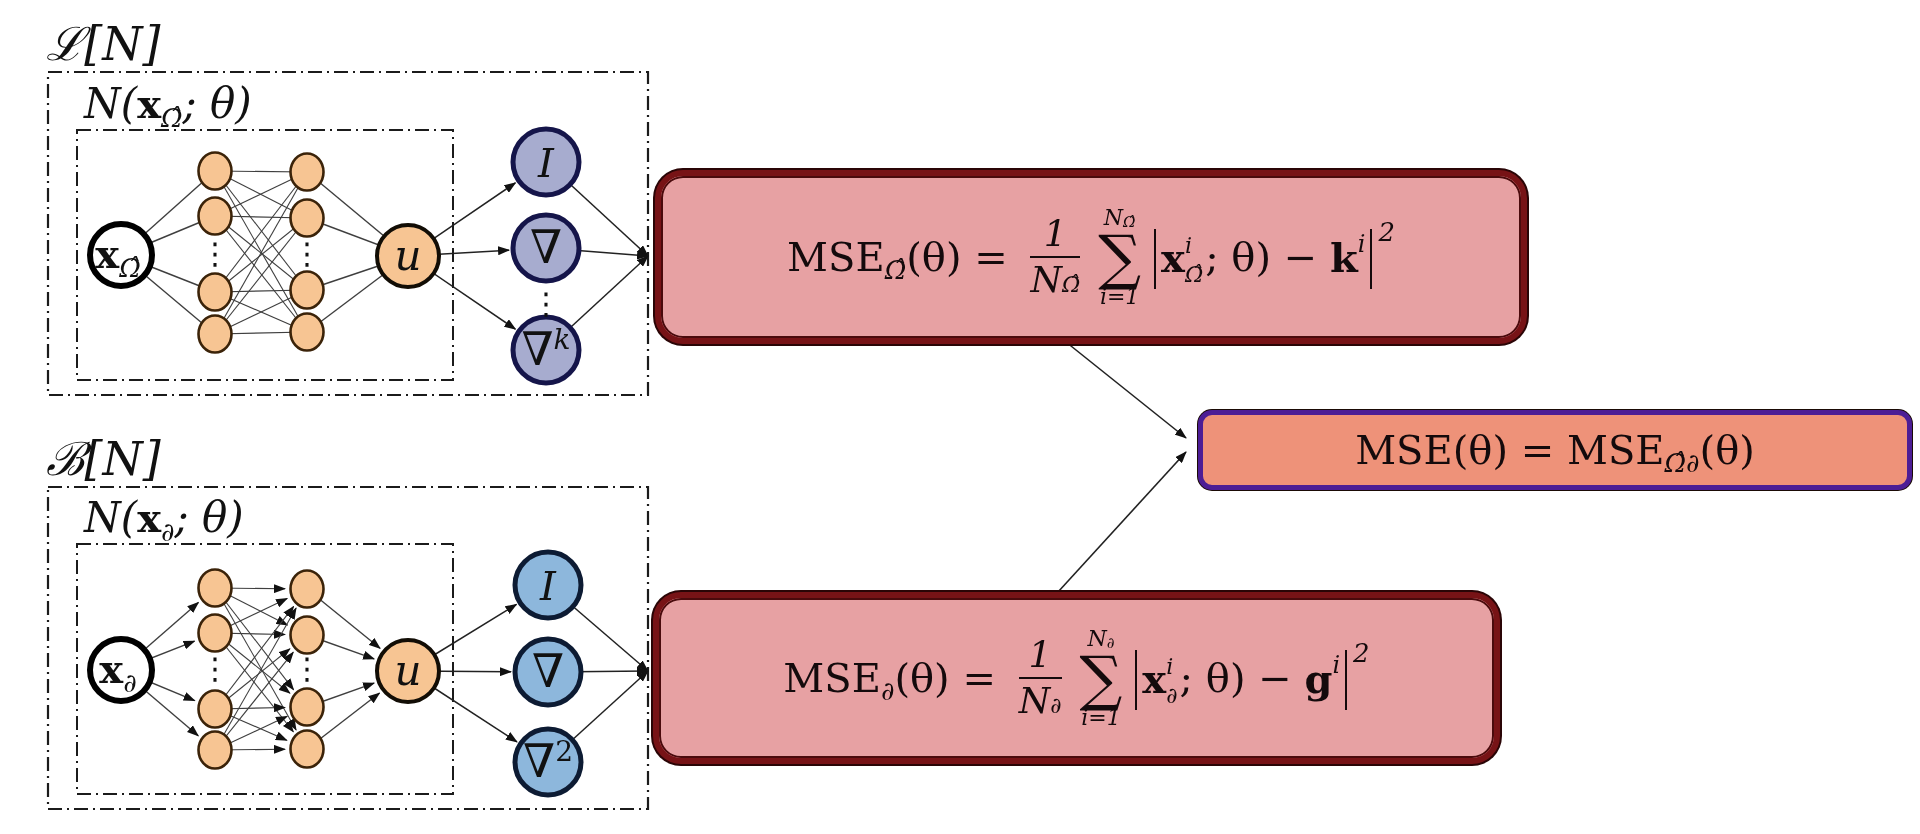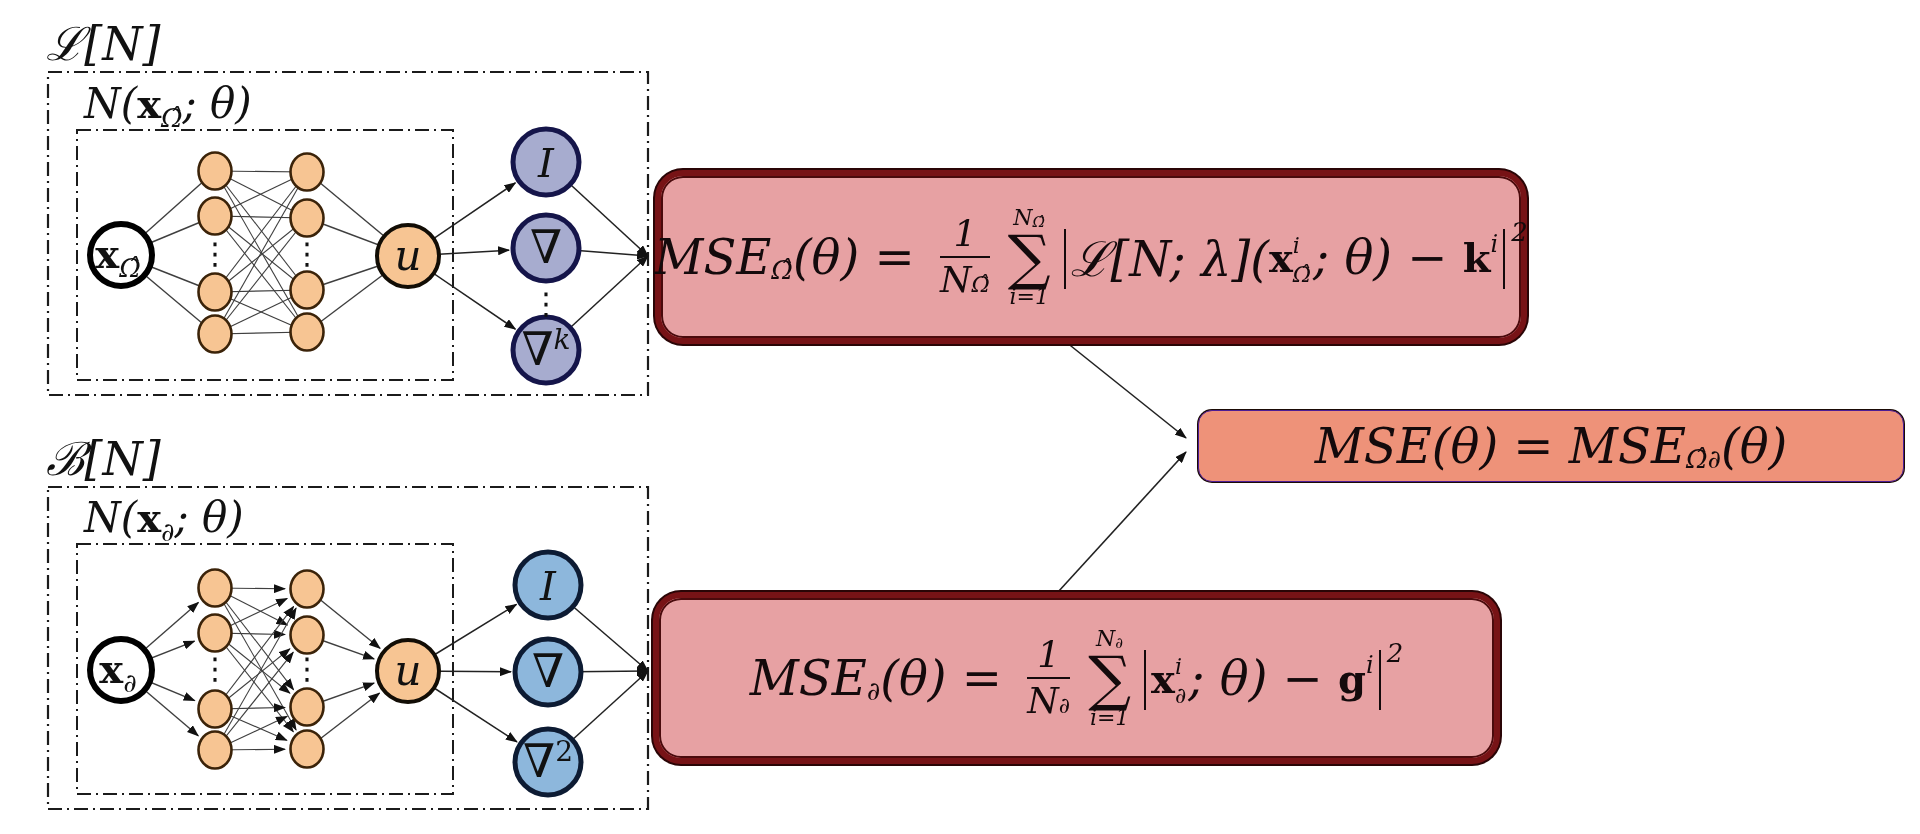--- a/index.html
+++ b/index.html
@@ -5,23 +5,23 @@
   html,body{margin:0;padding:0;background:#fff;}
   #stage{position:relative;width:1920px;height:834px;background:#ffffff;overflow:hidden;
          font-family:"DejaVu Serif","Liberation Serif",serif;color:#140a0c;border-radius:24px;}
   #diagram{position:absolute;left:0;top:0;}
   .mse-box{position:absolute;display:flex;align-items:center;justify-content:center;
            background:#e7a1a3;border:6px solid #771316;border-radius:28px;
            box-shadow:0 0 0 2px #2a0506, inset 0 0 0 2px #4a0a0c;}
   #mse-top{left:655px;top:170px;width:860px;height:162px;}
   #mse-bottom{left:653px;top:592px;width:835px;height:160px;}
   #mse-total{left:1198px;top:410px;width:704px;height:70px;background:#ee9279;
-             border:1px solid #4c1d95;border-radius:14px;box-shadow:0 0 0 1px #1a0a05;}
+             border:5px solid #4c1d95;border-radius:14px;box-shadow:0 0 0 1px #1a0a05;}
   .mse-box span{white-space:pre;}
-  .m{font-size:48px;font-style:italic;}
+  .m{font-size:40px;}
   .msub{font-size:26px;font-style:italic;position:relative;top:13px;}
   .frac{display:inline-flex;flex-direction:column;align-items:center;margin:0 10px;line-height:1.05;}
   .frac .num{font-size:36px;font-style:italic;}
   .frac .fbar{height:0;border-top:2.5px solid #140a0c;align-self:stretch;margin:3px 0;}
   .frac .den{font-size:36px;font-style:italic;display:flex;align-items:flex-start;}
   .frac .dsub{font-size:22px;font-style:italic;position:relative;top:12px;}
   .sum{display:inline-flex;flex-direction:column;align-items:center;margin:0 8px;line-height:1;}
   .sum .lim{font-size:22px;font-style:italic;display:flex;}
   .sum .lsub{font-size:15px;font-style:italic;position:relative;top:8px;}
   .sigma{font-size:60px;font-style:normal;line-height:.95;}
@@ -164,21 +164,20 @@
       <span class="num">1</span>
       <span class="fbar"></span>
       <span class="den"><span>N</span><span class="dsub">Ω̂</span></span>
     </span>
     <span class="sum">
       <span class="lim"><span>N</span><span class="lsub">Ω̂</span></span>
       <span class="sigma">∑</span>
       <span class="lim">i=1</span>
     </span>
     <span class="vbar"></span>
-    <span class="m">ℒ[N; λ](</span>
     <span class="bx">x</span>
     <span class="supsub"><span>i</span><span>Ω̂</span></span>
     <span class="m">; θ) − </span>
     <span class="bx">k</span>
     <span class="sup">i</span>
     <span class="vbar"></span>
     <span class="sq">2</span>
   </div>
 
   <div class="mse-box" id="mse-bottom">

